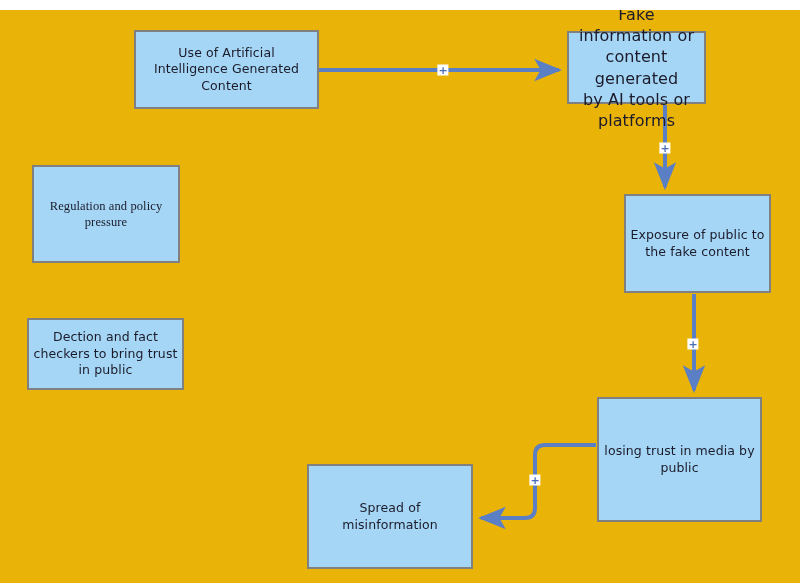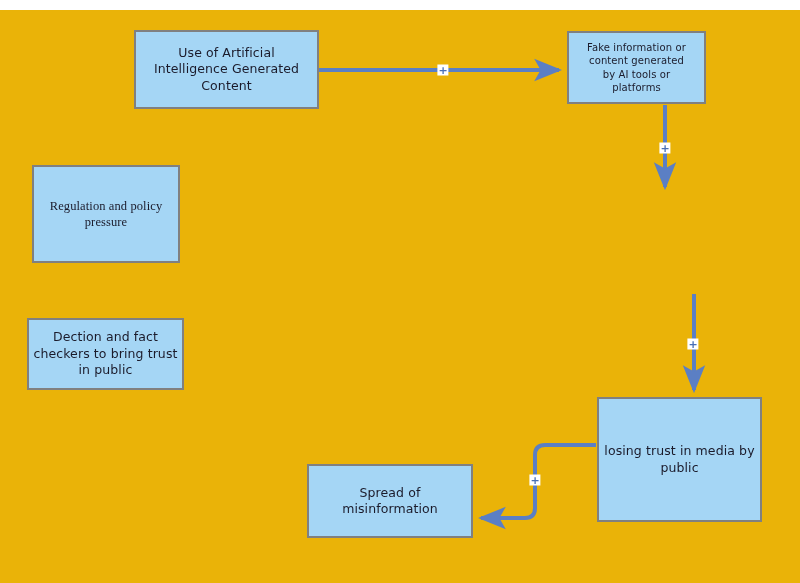--- a/index.html
+++ b/index.html
@@ -81,46 +81,50 @@
 
     <path d="M596,435 L545,435 Q535,435 535,445 L535,498 Q535,508 525,508 L481,508" stroke="#5b7fc4" stroke-width="4" fill="none" stroke-linecap="butt" marker-end="url(#arrowhead)"></path>
   </svg>
 
   <div class="node" style="left:134px; top:20px; width:185px; height:79px;">
     <span class="node-label">Use of Artificial
 Intelligence Generated
 Content</span>
   </div>
 
-  <div class="node" style="left:567px; top:21px; width:139px; height:73px; font-size:10px;text-align:center;">
+  <div class="node" style="left:567px; top:21px; width:139px; height:73px; font-size:16px;text-align:center;">
     <span class="node-label">Fake information or
 content generated
 by AI tools or
 platforms</span>
   </div>
 
   <div class="node" style="left:32px; top:155px; width:148px; height:98px;font-family:Liberation Serif, serif;">
     <span class="node-label">Regulation and policy
 pressure</span>
   </div>
 
+  <div class="node" style="left:624px; top:184px; width:147px; height:99px;">
+    <span class="node-label">Exposure of public to
+the fake content</span>
+  </div>
 
   <div class="node" style="left:27px; top:308px; width:157px; height:72px;">
     <span class="node-label">Dection and fact
 checkers to bring trust
 in public</span>
   </div>
 
   <div class="node" style="left:597px; top:387px; width:165px; height:125px;">
     <span class="node-label">losing trust in media by
 public</span>
   </div>
 
 
-  <div class="node" style="left:307px; top:454px; width:166px; height:74px;">
+  <div class="node" style="left:307px; top:454px; width:166px; height:105px;">
     <span class="node-label">Spread of misinformation</span>
   </div>
 
   <span class="polarity" style="left:443px; top:60px;">+</span>
 
   <span class="polarity" style="left:665px; top:138px;">+</span>
 
   <span class="polarity" style="left:693px; top:334px;">+</span>
 
   <span class="polarity" style="left:535px; top:470px;">+</span>

